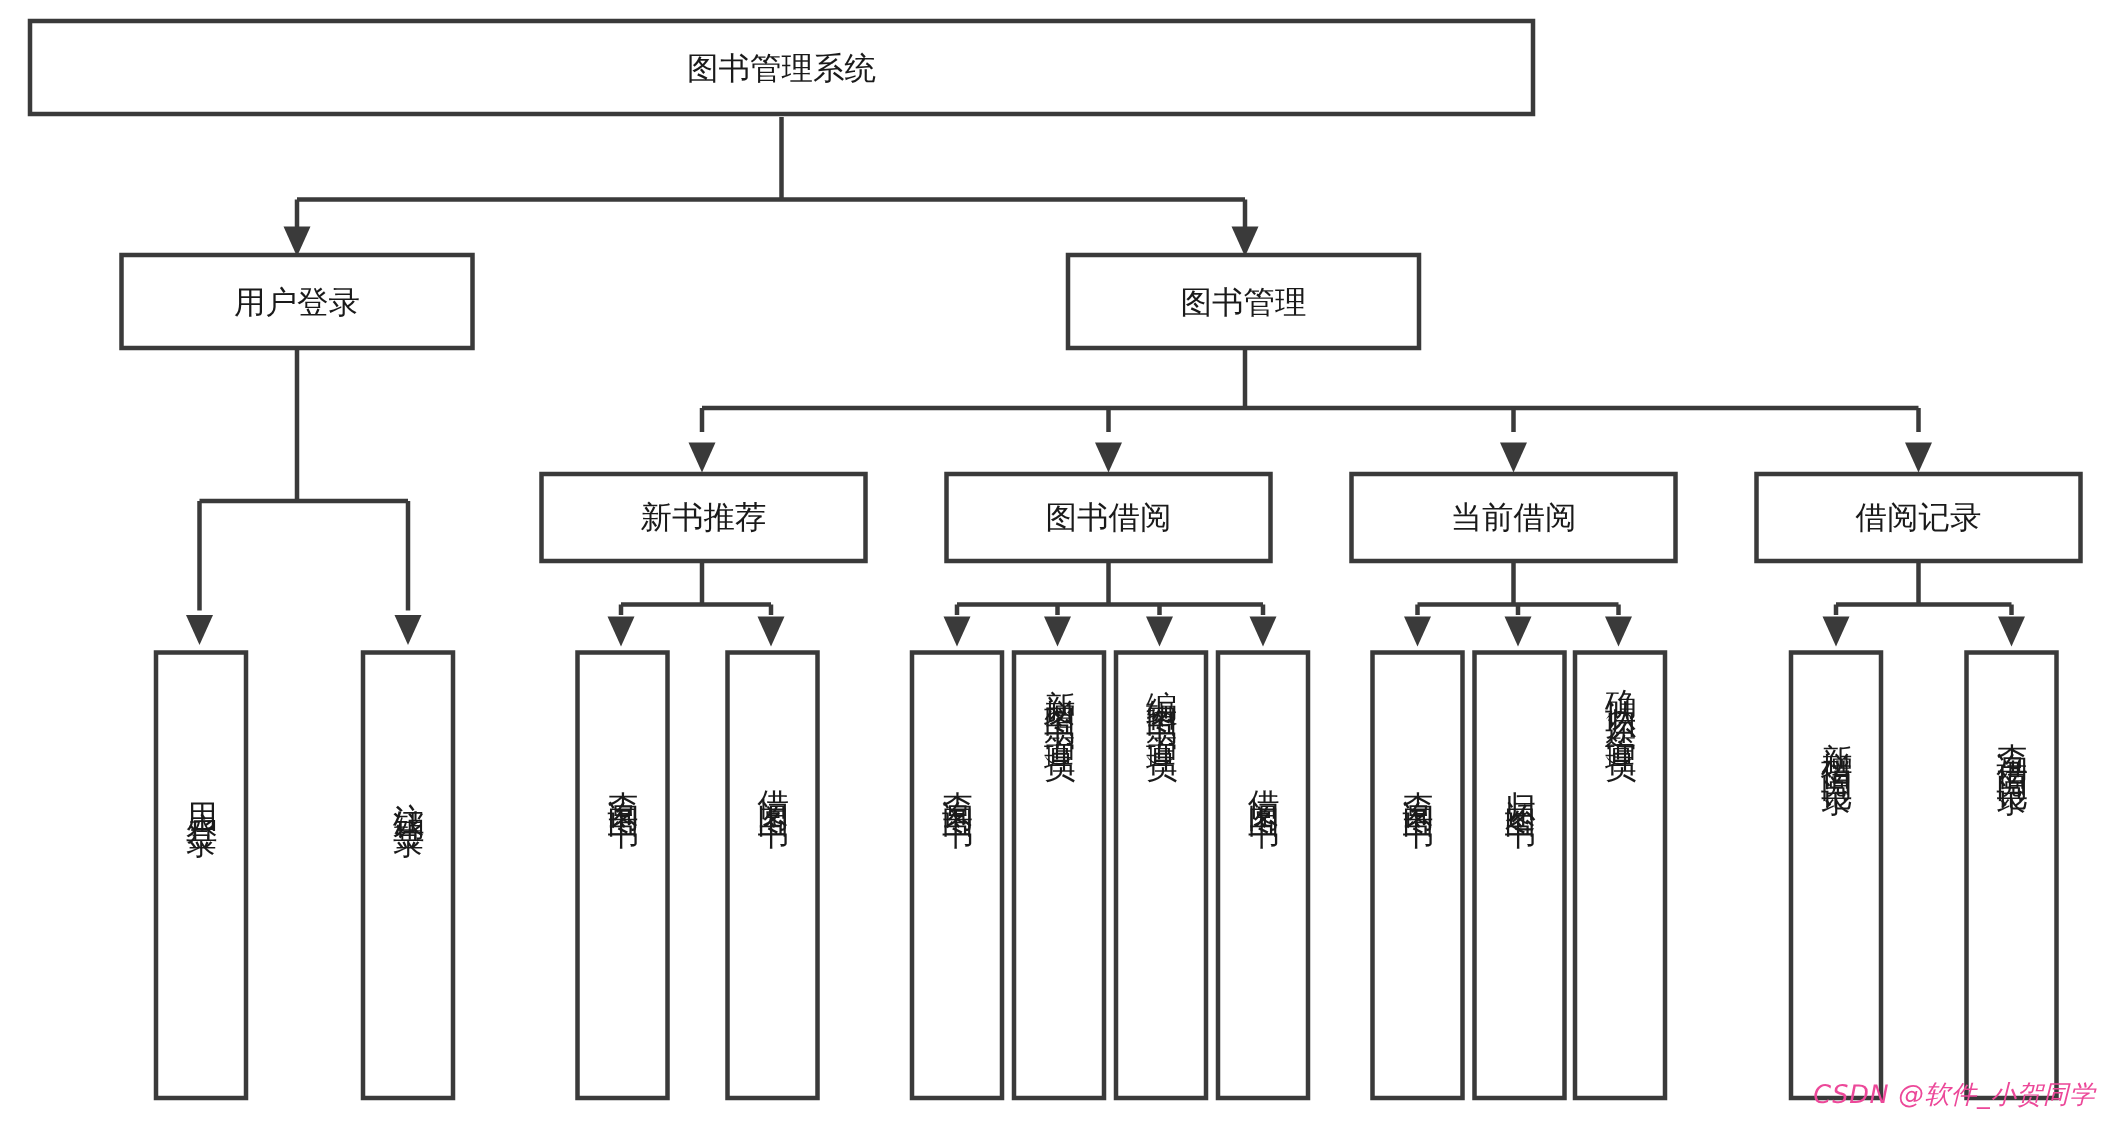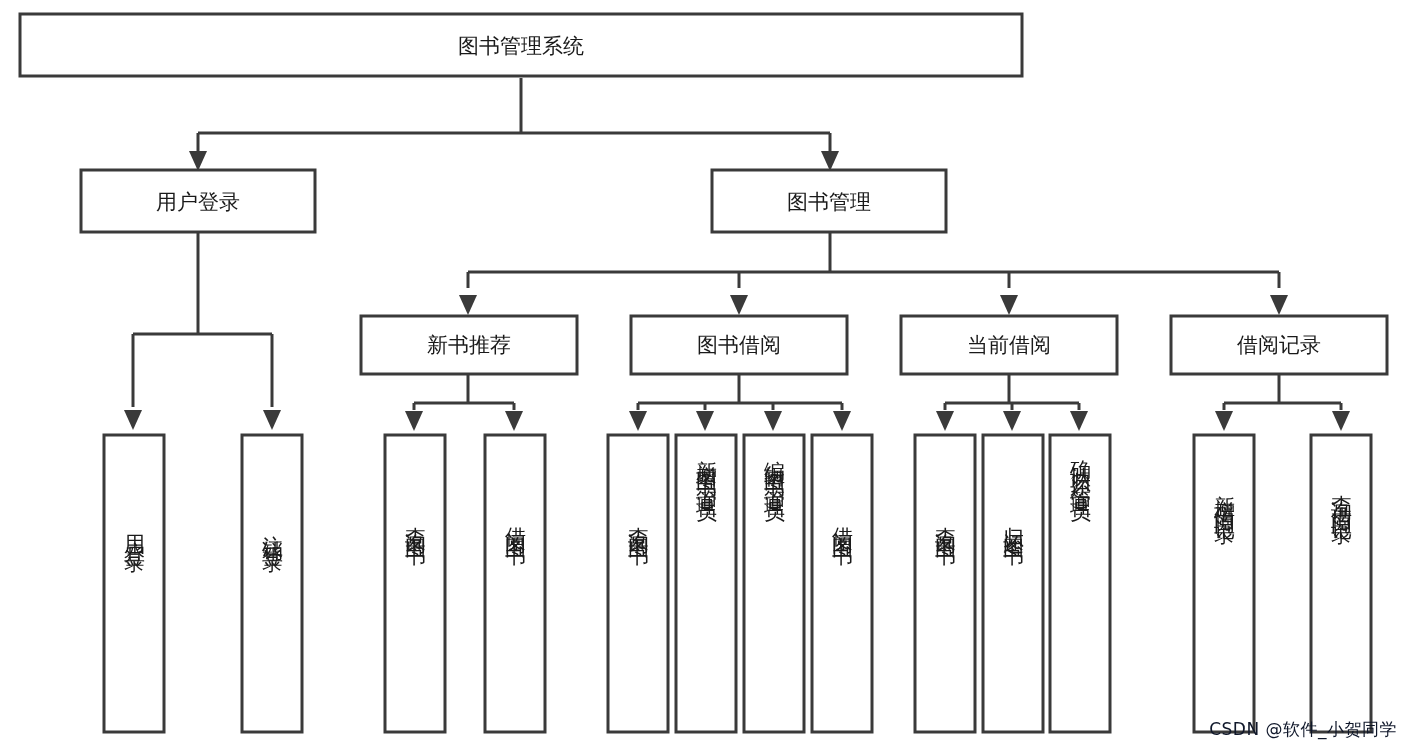--- a/index.html
+++ b/index.html
@@ -62,23 +62,24 @@
     letter-spacing: 6px;
     color: #1a1a1a;
     white-space: nowrap;
   }
   .watermark {
     position: absolute;
     right: 8px;
     bottom: 6px;
     font-family: "DejaVu Sans", "Liberation Sans", sans-serif;
     font-size: 17px;
-    color: #0f172a;
+    color: #ec4899;
     letter-spacing: 0.5px;
     white-space: nowrap;
+    font-style: italic;
   }
 </style>
 </head>
 <body>
 
 <div id="diagram-root">
 
   <svg class="diagram-canvas" viewBox="0 0 1405 747" xmlns="http://www.w3.org/2000/svg">
 
     <defs>

